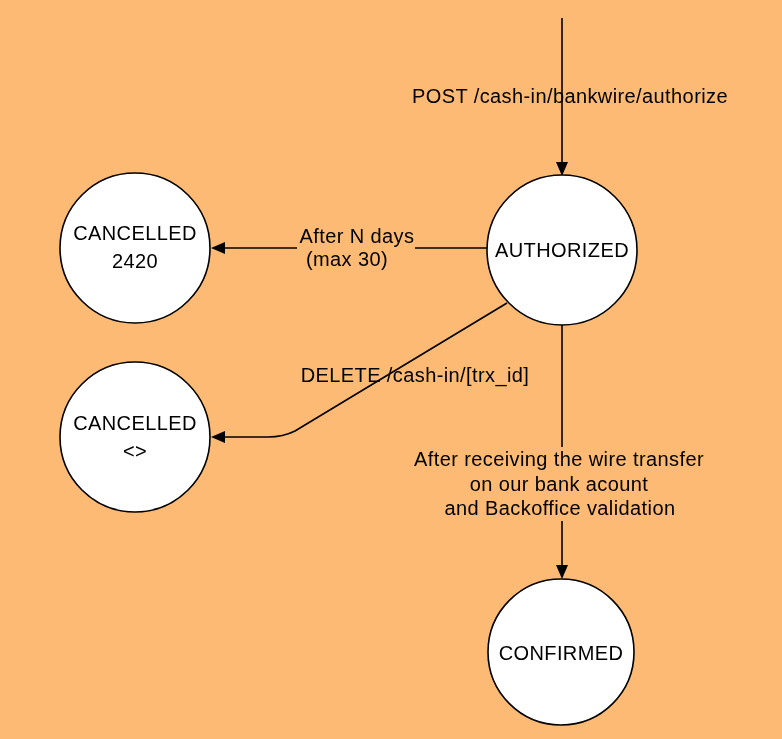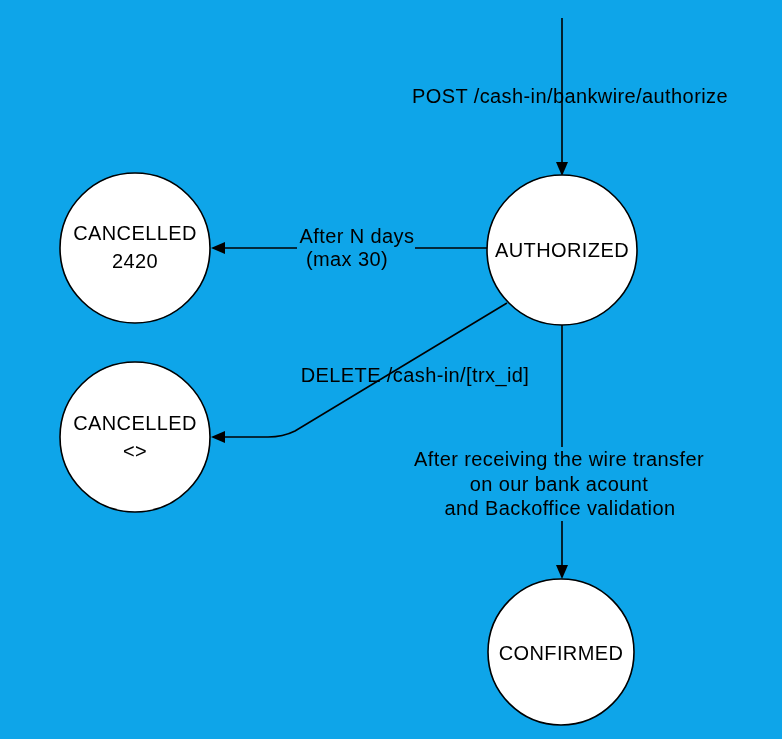--- a/index.html
+++ b/index.html
@@ -4,21 +4,21 @@
 <style>
   html, body {
     margin: 0;
     padding: 0;
     background: #ffffff;
   }
   .canvas-wrap {
     position: relative;
     width: 782px;
     height: 739px;
-    background: #0ea5e9;
+    background: #fdba74;
     overflow: hidden;
   }
   svg text {
     font-family: "Liberation Sans", sans-serif;
     font-size: 20px;
     letter-spacing: 0.4px;
     fill: #000000;
   }
   .state-circle {
     fill: #ffffff;

